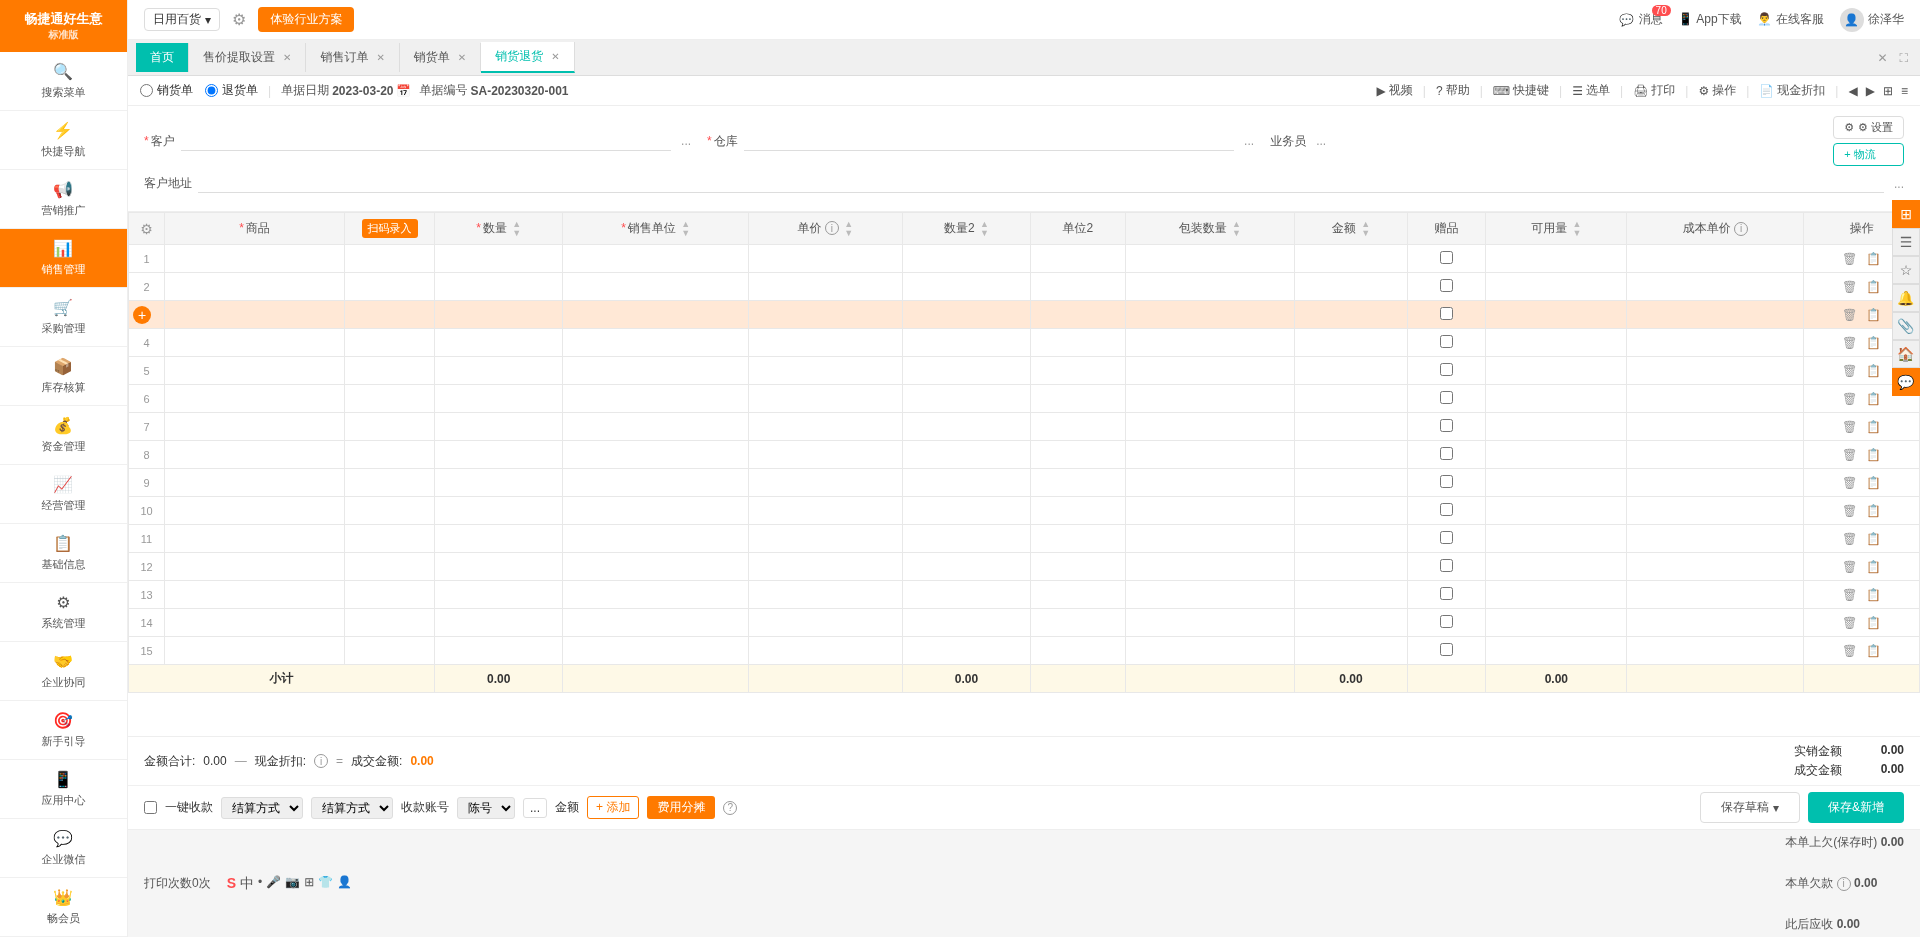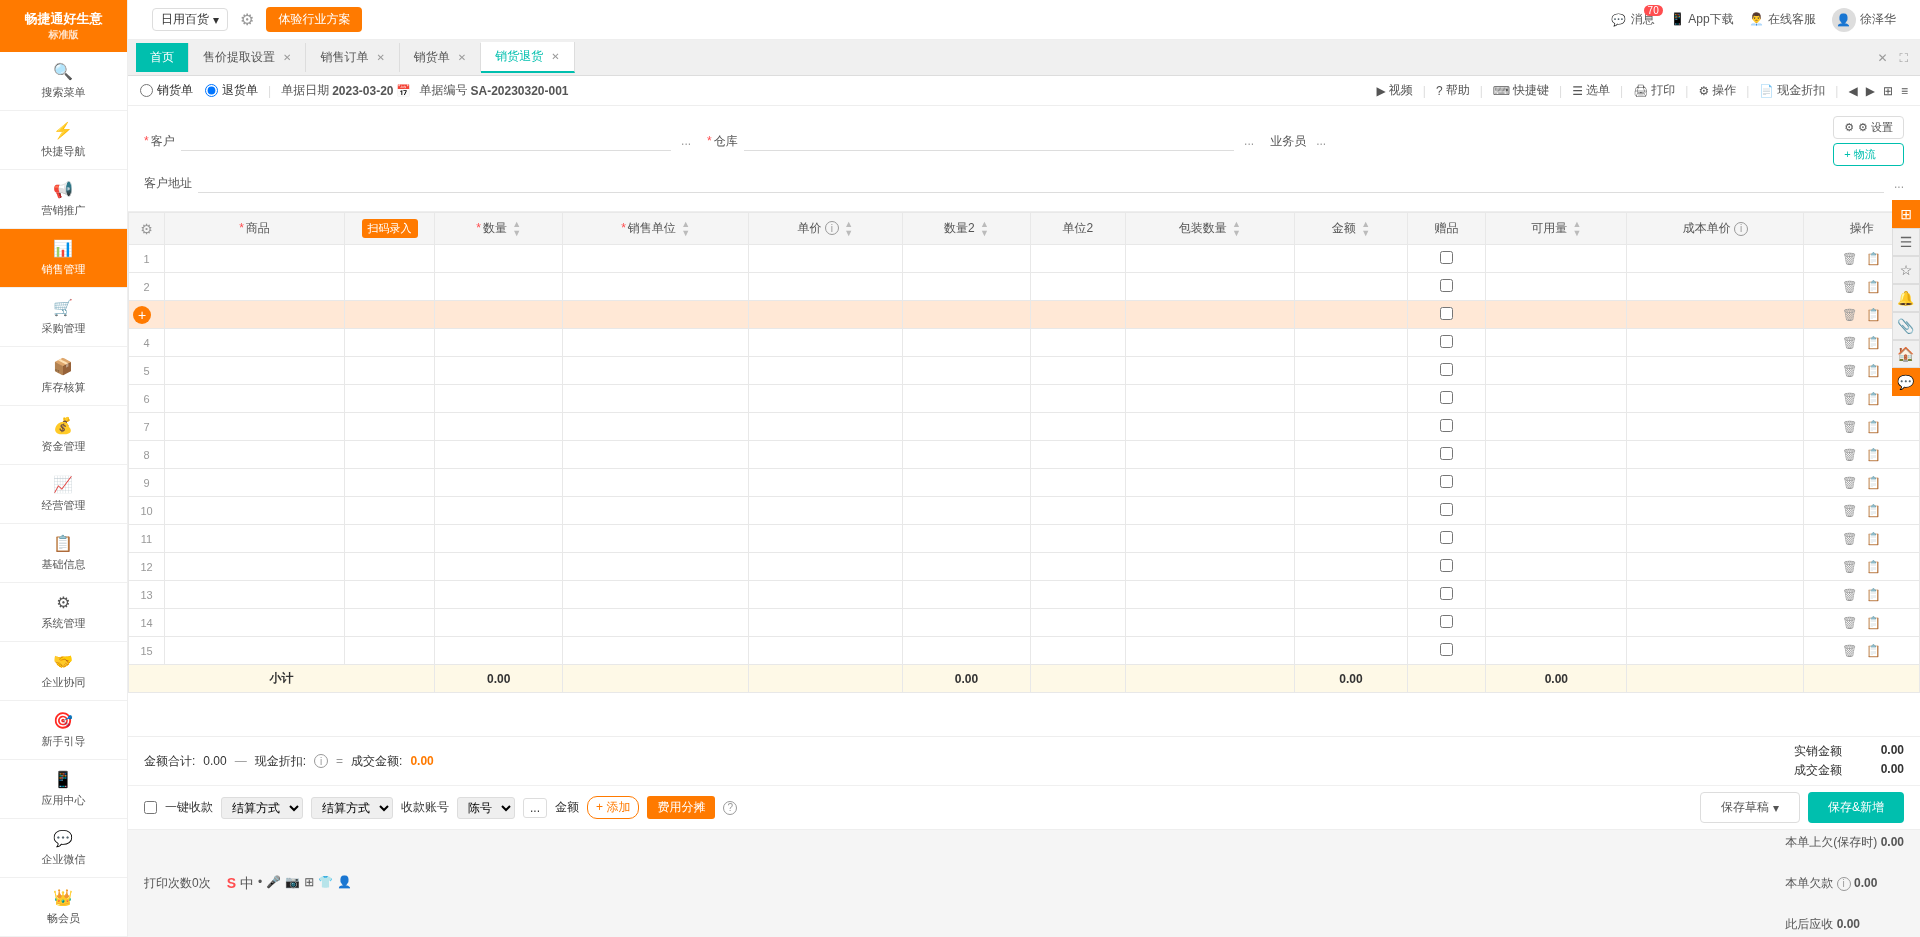--- a/index.html
+++ b/index.html
@@ -9,21 +9,21 @@
     .sidebar { width: 128px; background: #fff; display: flex; flex-direction: column; border-right: 1px solid #eee; height: 937px; }
     .sidebar-logo { background: #ff7a00; padding: 10px; text-align: center; color: #fff; font-size: 14px; font-weight: bold; height: 60px; display: flex; align-items: center; justify-content: center; }
     .sidebar-item { display: flex; flex-direction: column; align-items: center; padding: 10px 5px; cursor: pointer; border-bottom: 1px solid #f0f0f0; color: #555; font-size: 11px; gap: 4px; }
     .sidebar-item.active { background: #ff7a00; color: #fff; }
     .sidebar-item .icon { font-size: 16px; }
 
     
     .main { flex: 1; display: flex; flex-direction: column; height: 937px; overflow: hidden; }
 
     
-    .top-header { background: #fff; height: 40px; display: flex; align-items: center; justify-content: space-between; padding: 0 24px; border-bottom: 1px solid #eee; }
+    .top-header { background: #fff; height: 40px; display: flex; align-items: center; justify-content: space-between; padding: 0 16px; border-bottom: 1px solid #eee; }
     .top-header-left { display: flex; align-items: center; gap: 12px; }
     .top-header-select { display: flex; align-items: center; gap: 4px; border: 1px solid #ddd; padding: 2px 8px; border-radius: 4px; cursor: pointer; font-size: 12px; }
     .top-header-btn { background: #ff7a00; color: #fff; border: none; padding: 4px 12px; border-radius: 4px; cursor: pointer; font-size: 12px; }
     .top-header-right { display: flex; align-items: center; gap: 16px; font-size: 12px; color: #555; }
     .msg-badge { position: relative; display: inline-flex; align-items: center; gap: 4px; cursor: pointer; }
     .badge { background: #ff4d4f; color: #fff; border-radius: 10px; padding: 0 4px; font-size: 10px; position: absolute; top: -6px; right: -8px; }
 
     
     .tab-bar { background: #f0f0f0; display: flex; align-items: center; border-bottom: 1px solid #ddd; padding: 0 8px; height: 36px; }
     .tab { padding: 6px 14px; cursor: pointer; font-size: 12px; color: #555; display: flex; align-items: center; gap: 4px; border-right: 1px solid #ddd; background: #f0f0f0; }
@@ -63,21 +63,21 @@
     .scan-btn { background: #ff7a00; color: #fff; border: none; padding: 2px 6px; border-radius: 3px; font-size: 11px; cursor: pointer; }
     .add-btn { background: #ff7a00; color: #fff; border: none; width: 18px; height: 18px; border-radius: 50%; font-size: 14px; cursor: pointer; display: flex; align-items: center; justify-content: center; }
     .col-settings { background: none; border: none; cursor: pointer; color: #999; font-size: 14px; }
     .sort-arrows { font-size: 9px; color: #bbb; display: inline-flex; flex-direction: column; line-height: 1; margin-left: 2px; vertical-align: middle; }
 
     
     .total-row td { background: #fef9e7; font-weight: bold; color: #333; border: 1px solid #e8e8e8; }
     .dash { color: #999; }
     .equals { color: #999; }
     .payment-select { border: 1px solid #ddd; padding: 2px 6px; border-radius: 3px; font-size: 12px; }
-    .btn-add { background: #fff; border: 1px solid #ff7a00; color: #ff7a00; padding: 2px 8px; border-radius: 10px; cursor: pointer; font-size: 12px; }
+    .btn-add { background: #fff; border: 1px solid #ff7a00; color: #ff7a00; padding: 2px 8px; border-radius: 3px; cursor: pointer; font-size: 12px; }
     .btn-fee { background: #ff7a00; color: #fff; border: none; padding: 3px 10px; border-radius: 3px; cursor: pointer; font-size: 12px; }
 
     
     .status-bar { background: #f5f5f5; border-top: 1px solid #eee; padding: 4px 16px; display: flex; align-items: center; gap: 16px; font-size: 12px; color: #555; }
     .btn-draft { background: #fff; border: 1px solid #ddd; padding: 6px 20px; border-radius: 4px; cursor: pointer; font-size: 12px; color: #555; display: flex; align-items: center; gap: 4px; }
     .btn-save-new { background: #00bfae; color: #fff; border: none; padding: 6px 20px; border-radius: 4px; cursor: pointer; font-size: 12px; display: flex; align-items: center; gap: 4px; }
 
     
     .right-float { position: fixed; right: 0; top: 200px; display: flex; flex-direction: column; gap: 2px; z-index: 100; }
     .float-icon { background: #f0f0f0; border: 1px solid #ddd; width: 28px; height: 28px; display: flex; align-items: center; justify-content: center; cursor: pointer; font-size: 14px; color: #666; }

